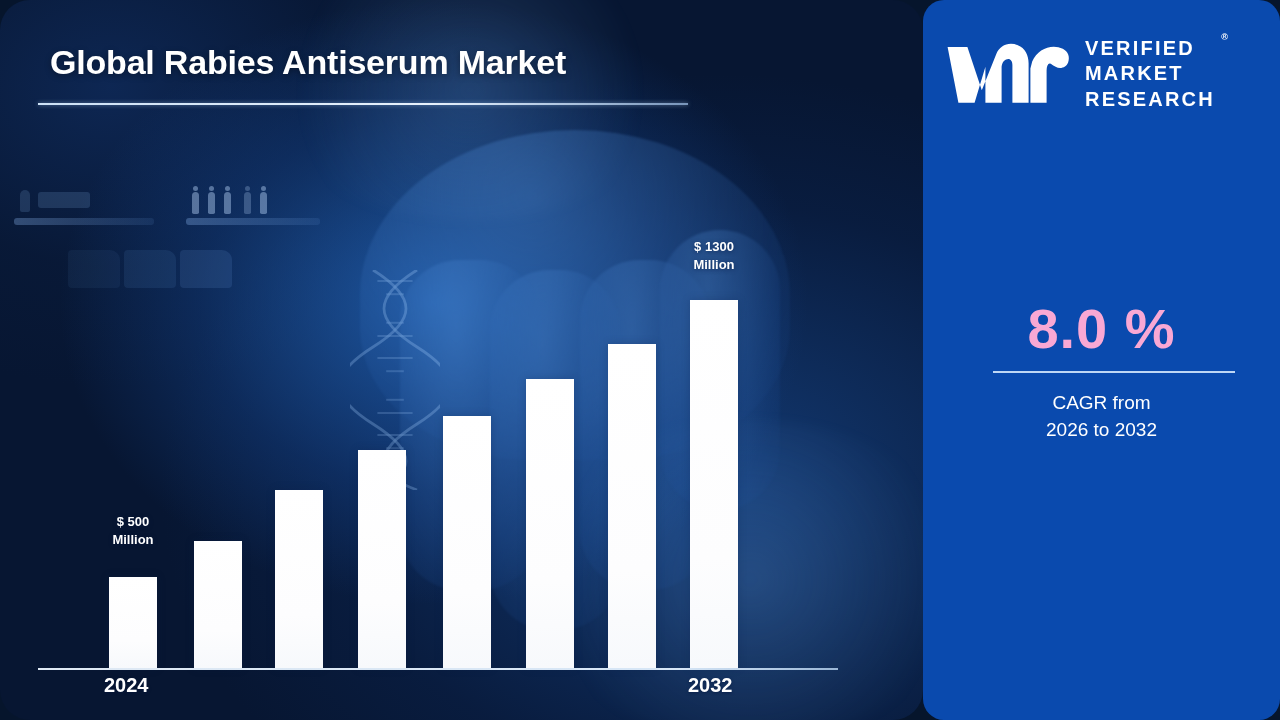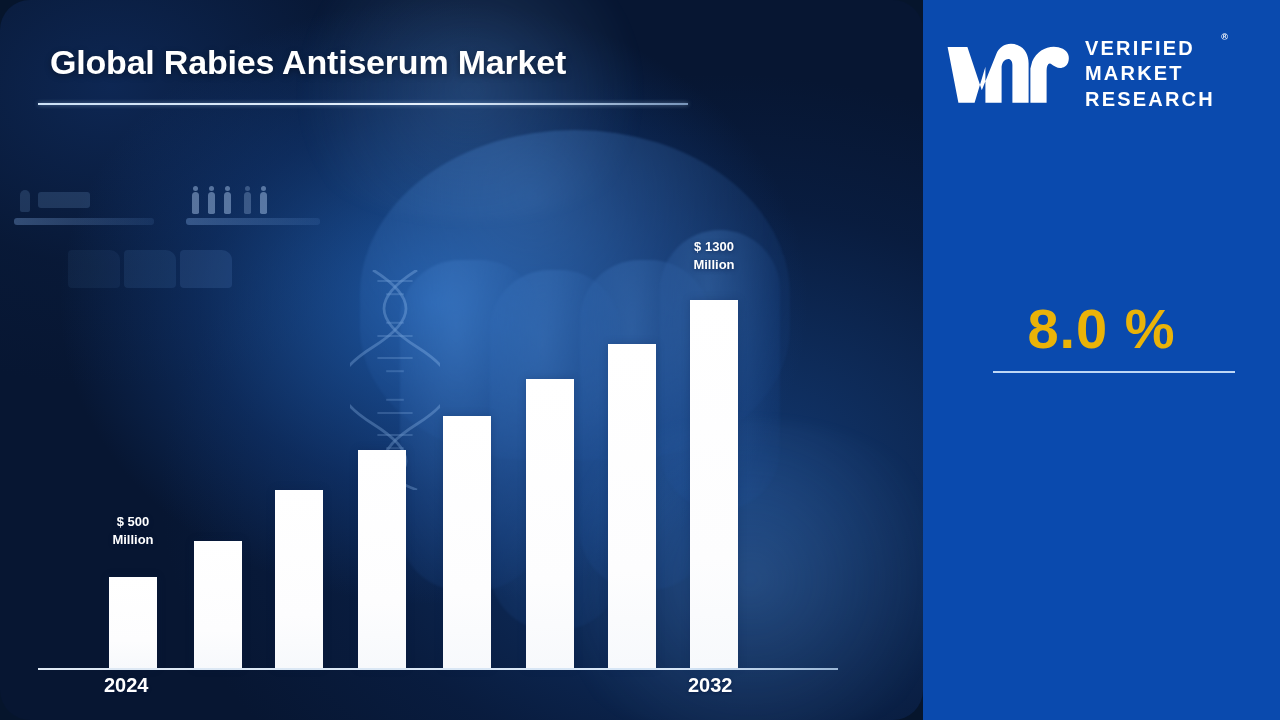--- a/index.html
+++ b/index.html
@@ -128,20 +128,21 @@
     font-weight:bold;
     text-shadow:0 1px 3px rgba(0,20,60,0.6);
   }
 
   
   .right-panel {
     position:absolute;
     left:923px; top:0;
     width:357px; height:720px;
     background:#0a4aae;
+    border-radius:21px;
   }
   .logo-wrap {
     position:absolute;
     left:20px; top:28px;
     width:320px; height:92px;
     display:flex; align-items:center; gap:14px;
   }
   .logo-mark { width:128px; height:72px; flex:0 0 auto; }
   .logo-text {
     color:#ffffff;
@@ -155,21 +156,21 @@
   .logo-reg {
     position:absolute;
     right:-13px; top:-4px;
     font-size:9px; letter-spacing:0;
     font-weight:bold;
   }
   .cagr-value {
     position:absolute;
     left:0; top:296px; width:357px;
     text-align:center;
-    color:#eab308;
+    color:#f9a8d4;
     font-size:56px;
     font-weight:bold;
     letter-spacing:1px;
   }
   .cagr-rule {
     position:absolute;
     left:993px; top:371px;
     width:242px; height:2px;
     background:rgba(215,235,255,0.88);
   }
@@ -292,17 +293,21 @@
         <div>RESEARCH</div>
         <span class="logo-reg">®</span>
       </div>
     </div>
 
     <div class="cagr-value">8.0 %</div>
   </div>
 
   <div class="cagr-rule"></div>
 
+  <div class="cagr-caption">
+    <div>CAGR from</div>
+    <div>2026 to 2032</div>
+  </div>
 
   <div class="source-block">
   </div>
 
 </div>
 
 </body></html>

